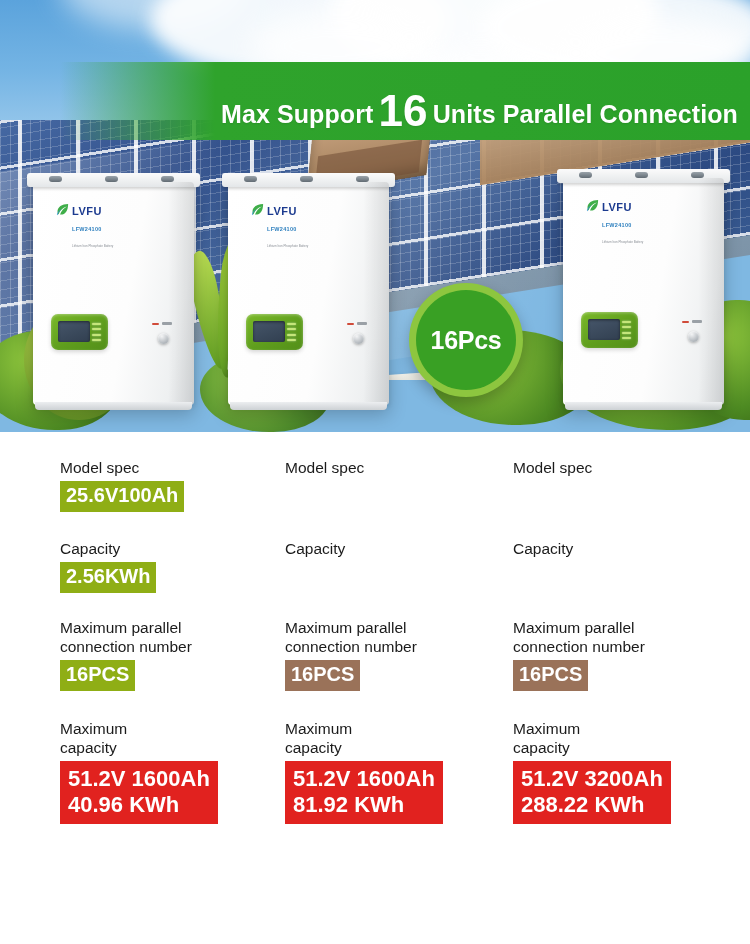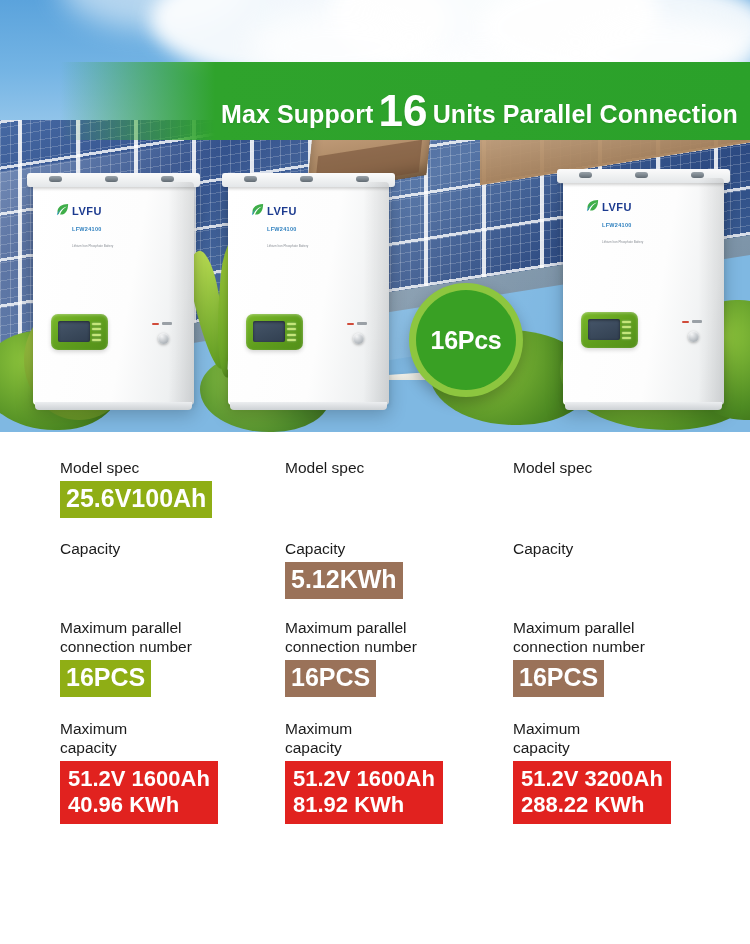--- a/index.html
+++ b/index.html
@@ -124,21 +124,21 @@
   .col{position:absolute;top:0;width:230px;}
   .c1{left:60px;}
   .c2{left:285px;}
   .c3{left:513px;}
   .row{position:absolute;left:0;width:230px;}
   .r1{top:26px;}
   .r2{top:107px;}
   .r3{top:186px;}
   .r4{top:287px;}
   .lbl{color:#1b1b1b;font-size:15.5px;line-height:19px;margin-bottom:4px;white-space:pre-line;}
-  .val{display:inline-block;color:#fff;font-weight:bold;font-size:25px;line-height:1.18;
+  .val{display:inline-block;color:#fff;font-weight:bold;font-size:20px;line-height:1.18;
        padding:3px 6px 4px 6px;white-space:pre-line;}
   .val.green{background:#8fae15;}
   .val.brown{background:#9a7259;}
   .val.red{background:#e1221f;font-size:22px;line-height:1.18;padding:5px 8px 6px 8px;}
 </style>
 </head>
 <body>
 
 <div class="page">
 
@@ -296,41 +296,41 @@
 
   <div class="specs">
 
     <div class="col c1">
       <div class="row r1">
         <div class="lbl">Model spec</div>
         <div class="val green">25.6V100Ah</div>
       </div>
       <div class="row r2">
         <div class="lbl">Capacity</div>
+        <div class="val green">2.56KWh</div>
       </div>
       <div class="row r3">
         <div class="lbl">Maximum parallel
 connection number</div>
         <div class="val green">16PCS</div>
       </div>
       <div class="row r4">
         <div class="lbl">Maximum
 capacity</div>
         <div class="val red">51.2V 1600Ah
 40.96 KWh</div>
       </div>
     </div>
 
     <div class="col c2">
       <div class="row r1">
         <div class="lbl">Model spec</div>
       </div>
       <div class="row r2">
         <div class="lbl">Capacity</div>
-        <div class="val brown">5.12KWh</div>
       </div>
       <div class="row r3">
         <div class="lbl">Maximum parallel
 connection number</div>
         <div class="val brown">16PCS</div>
       </div>
       <div class="row r4">
         <div class="lbl">Maximum
 capacity</div>
         <div class="val red">51.2V 1600Ah

